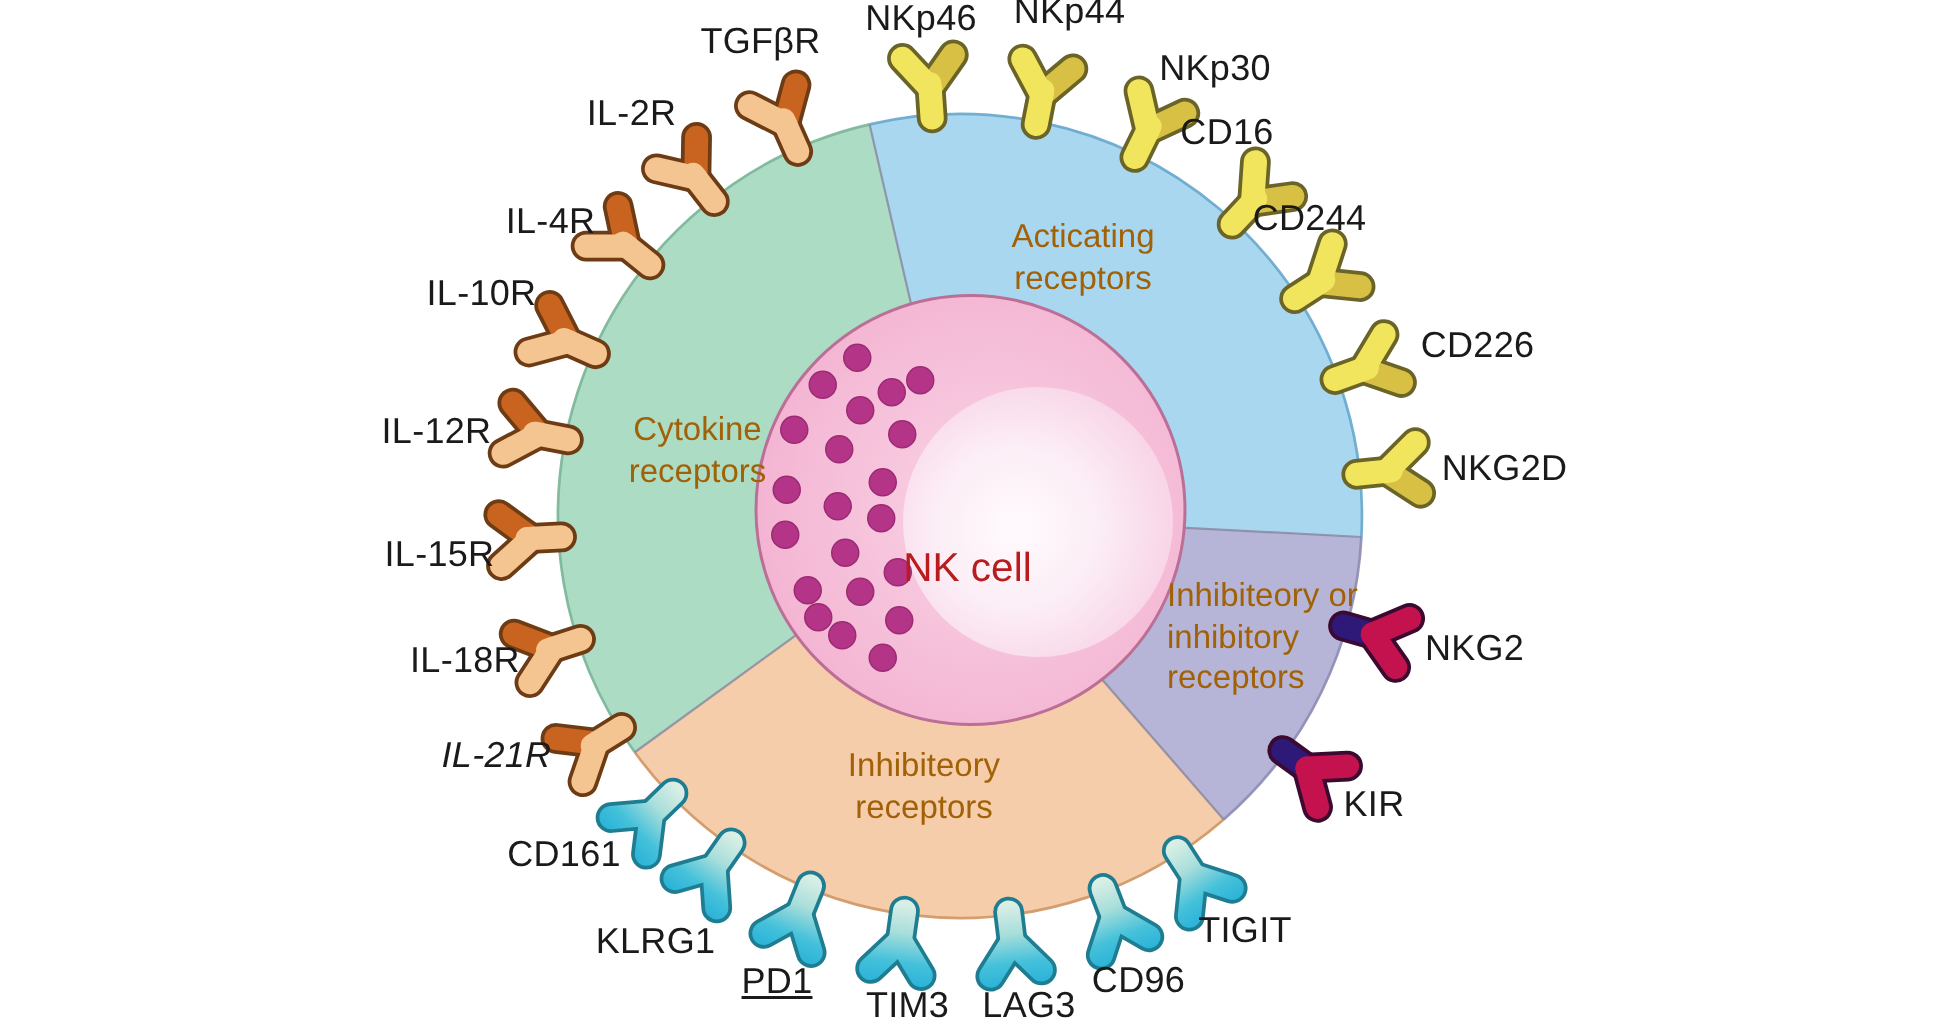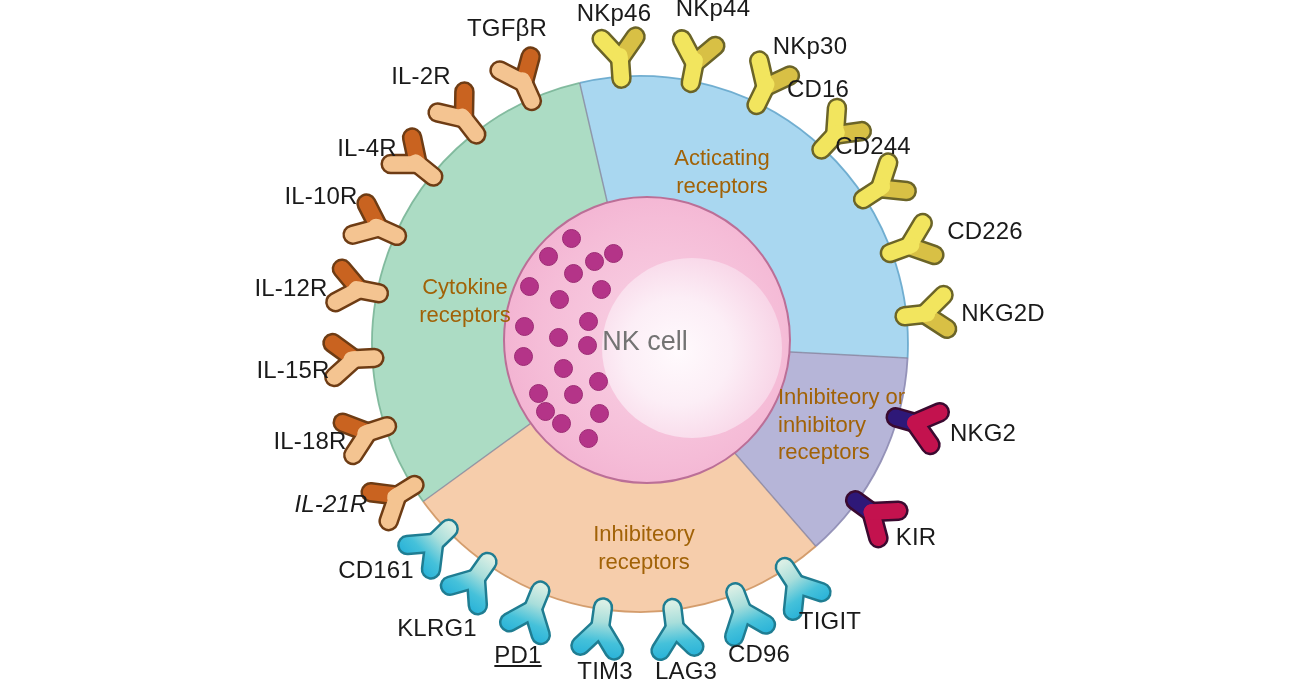--- a/index.html
+++ b/index.html
@@ -18,21 +18,21 @@
     position:absolute; transform:translate(-50%,-50%); white-space:nowrap;
     font-size:24px; color:#1a1a1a; letter-spacing:0.2px;
   }
   .slabel {
     position:absolute; transform:translate(-50%,-50%); text-align:center;
     font-size:22px; line-height:1.25; color:#a16207; white-space:nowrap;
   }
   .slabel.left-align { transform:translate(0,-50%); text-align:left; }
   .nk-label {
     position:absolute; transform:translate(-50%,-50%);
-    font-size:27px; color:#737373; white-space:nowrap;
+    font-size:27px; color:#b91c1c; white-space:nowrap;margin-top:38px;
   }
   .defs-holder { position:absolute; width:0; height:0; overflow:hidden; }
 </style>
 </head>
 <body>
 
 <div class="stage">
 
   <svg class="defs-holder" aria-hidden="true">
     <defs>
@@ -308,21 +308,21 @@
   <div id="sectorLabels">
       <div class="slabel" style="left: 722px; top: 171px;">
         <div>Acticating</div>
         <div>receptors</div>
       </div>
       <div class="slabel left-align" style="left: 778px; top: 424px;">
         <div>Inhibiteory or</div>
         <div>inhibitory</div>
         <div>receptors</div>
       </div>
-      <div class="slabel" style="left: 644px; top: 524px; margin-top: 23px;">
+      <div class="slabel" style="left: 616px; top: 524px;">
         <div>Inhibiteory</div>
         <div>receptors</div>
       </div>
       <div class="slabel" style="left: 445px; top: 300px; margin-left: 20px;">
         <div>Cytokine</div>
         <div>receptors</div>
       </div>
     </div>
 
   <div class="nk-label" style="left:645px; top:341px;">NK cell</div>

